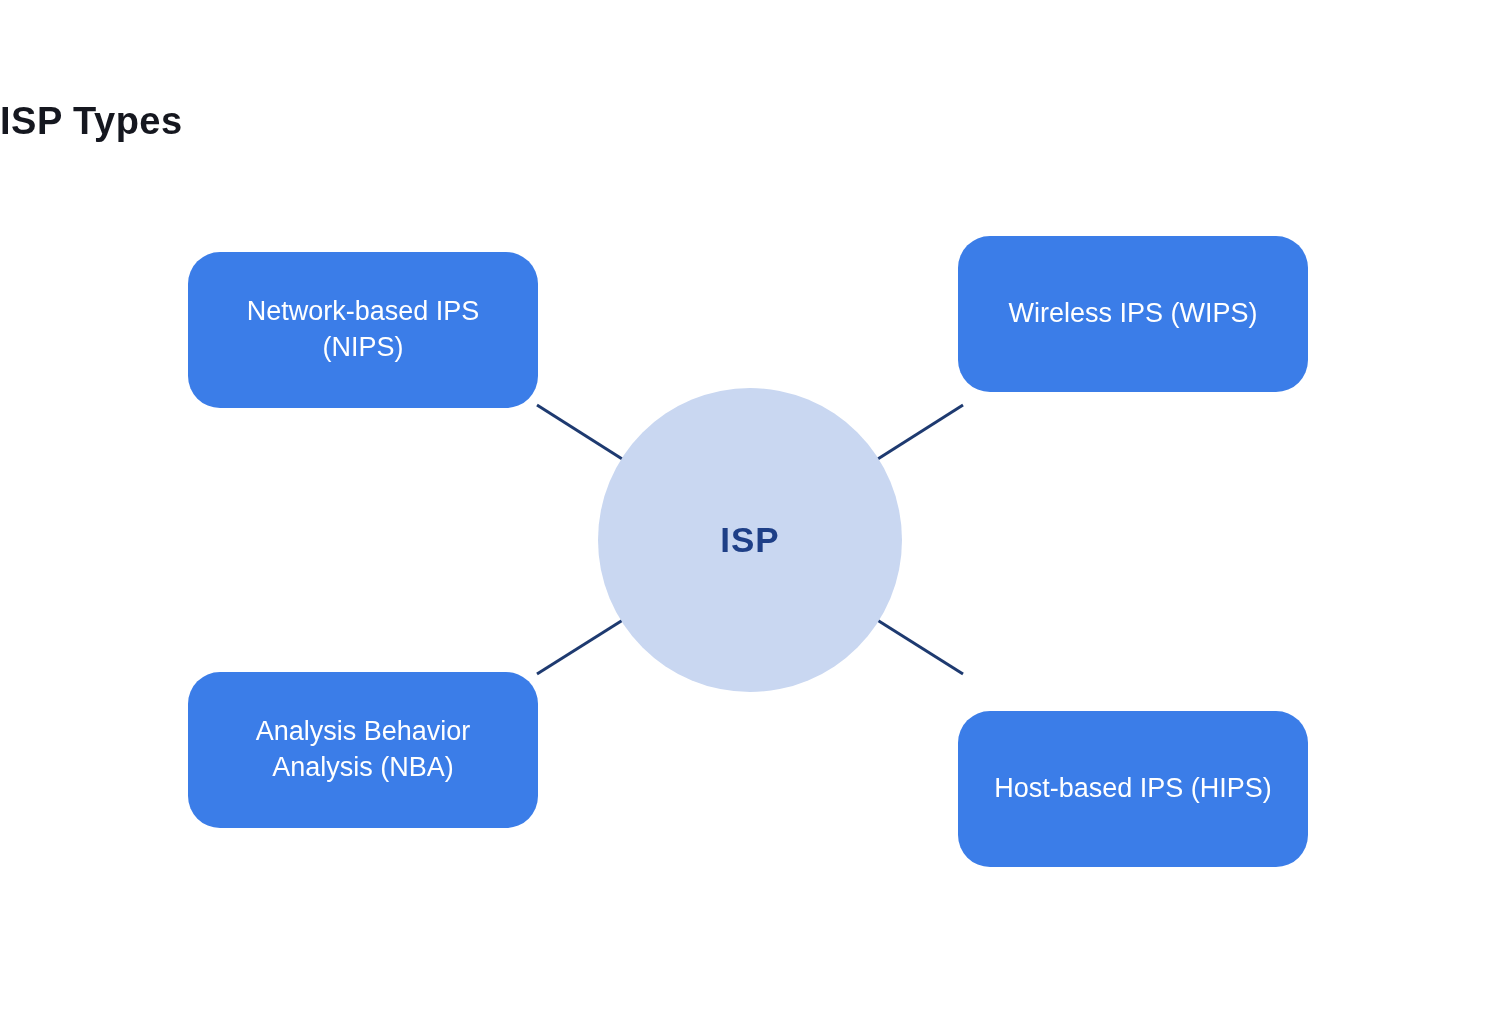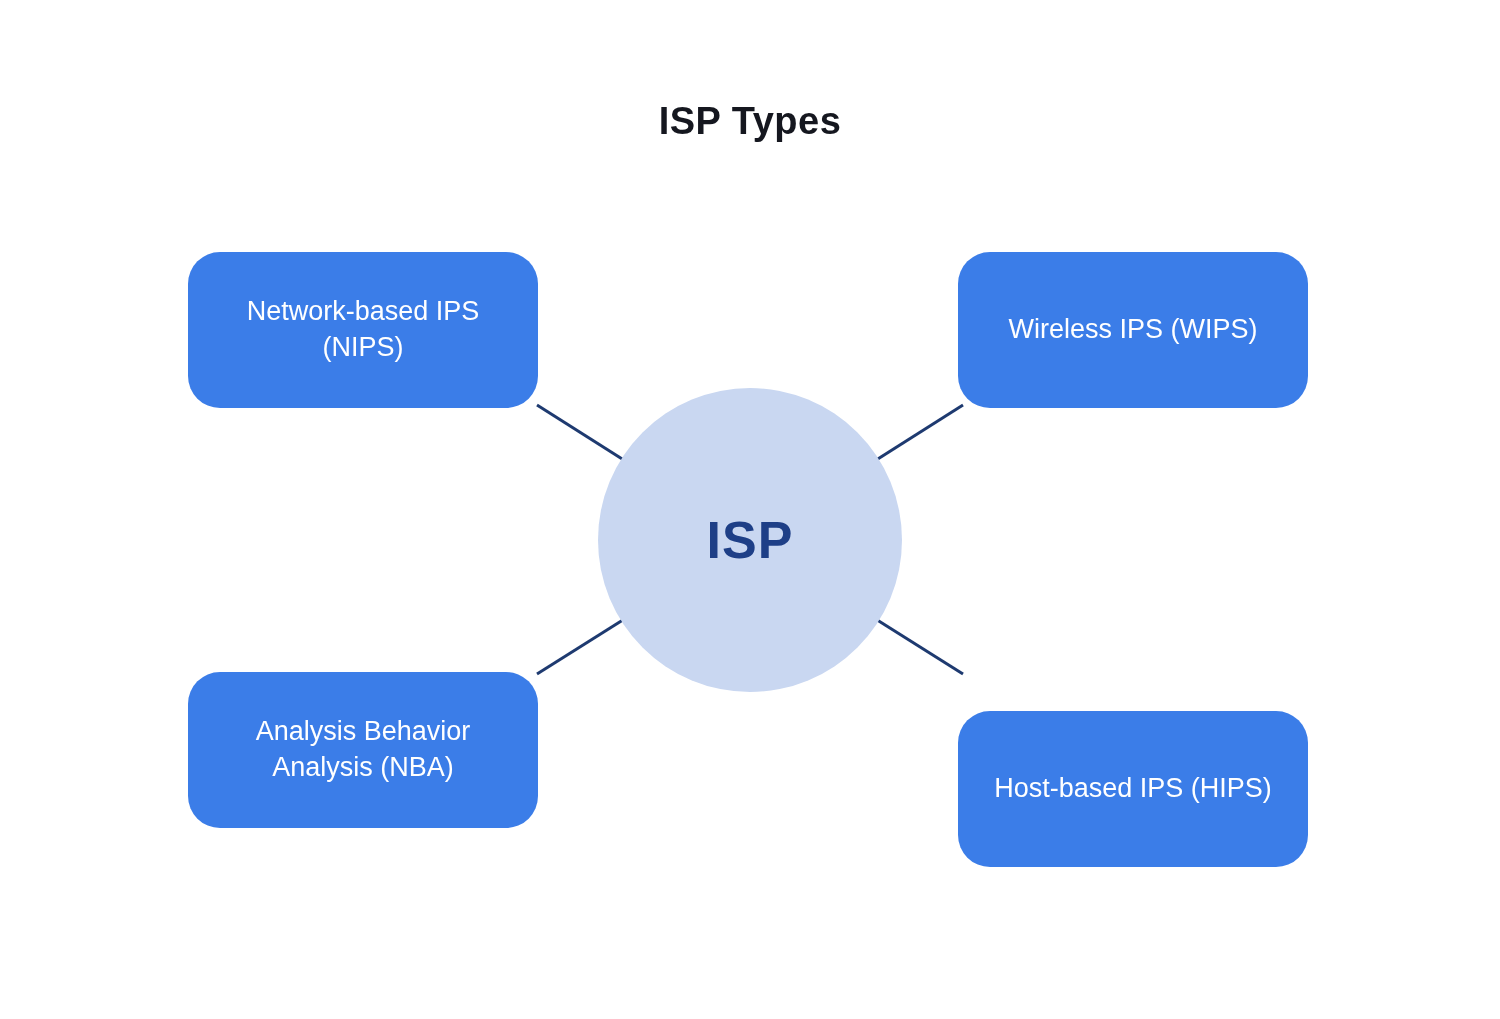--- a/index.html
+++ b/index.html
@@ -21,21 +21,21 @@
     height: 1019px;
     background: var(--background);
     overflow: hidden;
   }
 
   .diagram-title {
     position: absolute;
     top: 100px;
     left: 0;
     width: 100%;
-    text-align: center;
+    text-align: left;
     font-size: 38px;
     font-weight: 700;
     letter-spacing: 0.5px;
     color: var(--title-text);
     z-index: 3;
   }
 
   .connector-layer {
     position: absolute;
     top: 0;
@@ -56,21 +56,21 @@
     width: 304px;
     height: 304px;
     border-radius: 50%;
     background: var(--center-fill);
     display: flex;
     align-items: center;
     justify-content: center;
     z-index: 2;
   }
   .center-node .center-label {
-    font-size: 52px;
+    font-size: 35px;
     font-weight: 700;
     letter-spacing: 1px;
     color: var(--center-text);
   }
 
   .node {
     position: absolute;
     width: 350px;
     height: 156px;
     border-radius: 32px;
@@ -83,21 +83,21 @@
     z-index: 2;
   }
   .node .node-label {
     color: var(--node-text);
     font-size: 27px;
     line-height: 1.33;
     font-weight: 400;
   }
 
   .node-top-left     { left: 188px; top: 252px; justify-content: flex-end; }
-  .node-top-right    { left: 958px; top: 252px; }
+  .node-top-right    { left: 958px; top: 236px; }
   .node-bottom-left  { left: 188px; top: 672px; }
   .node-bottom-right { left: 958px; top: 672px; margin-top: 39px; }
 </style>
 </head>
 <body>
 
 <div class="canvas">
 
   <div class="diagram-title">ISP Types</div>
 

